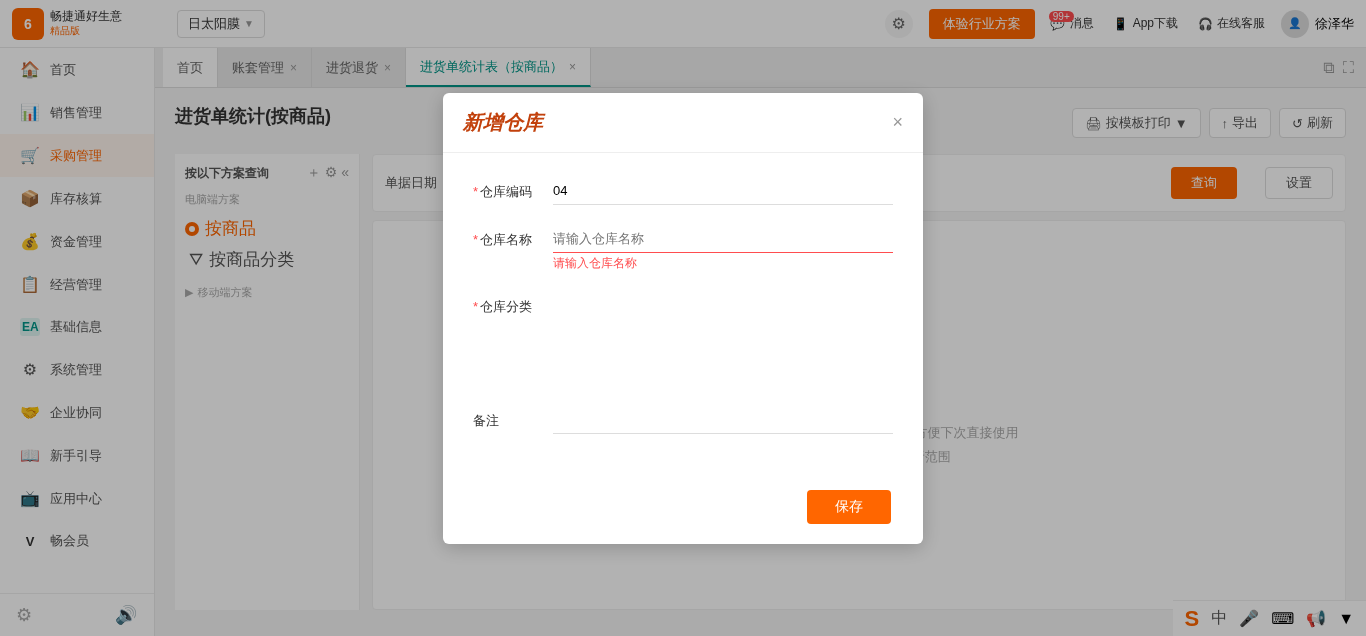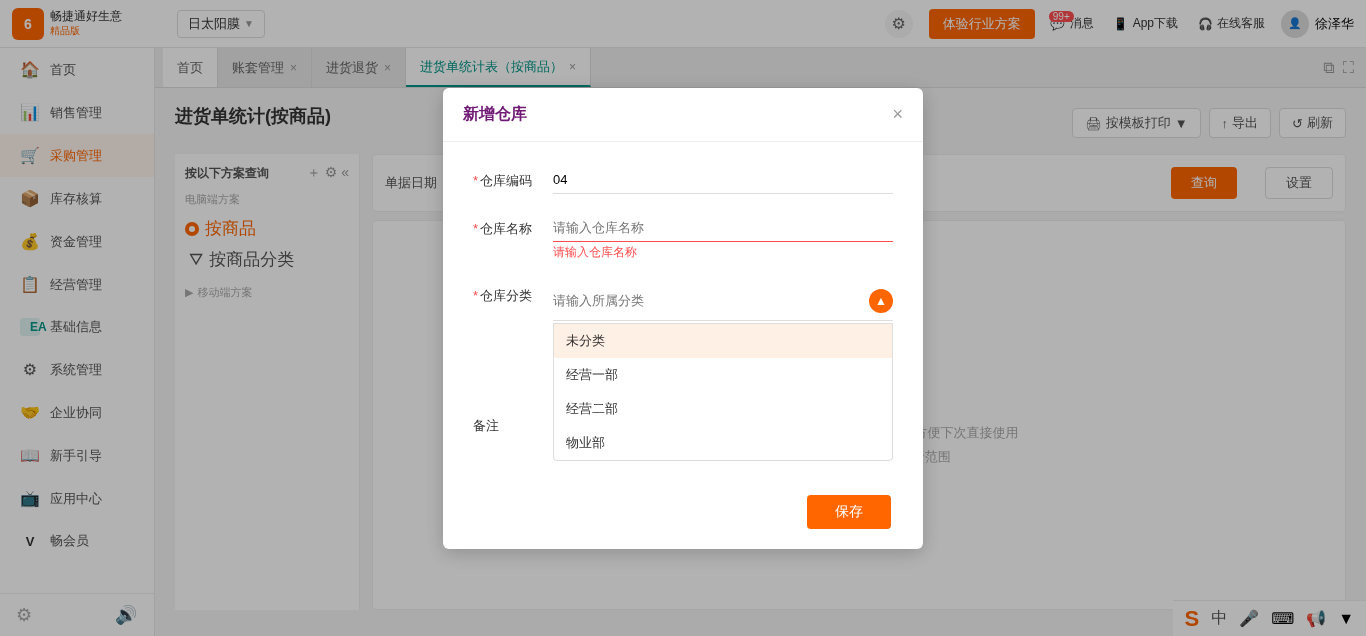--- a/index.html
+++ b/index.html
@@ -136,21 +136,21 @@
     .modal {
       background: #fff; border-radius: 6px;
       width: 480px;
       box-shadow: 0 4px 20px rgba(0,0,0,0.2);
       overflow: visible;
     }
     .modal-header {
       display: flex; align-items: center; justify-content: space-between;
       padding: 16px 20px; border-bottom: 1px solid #eee;
     }
-    .modal-title { font-size: 16px; font-weight: bold; color: #701a75; }
+    .modal-title { font-size: 20px; font-weight: bold; color: #c2410c; font-style: italic; }
     .modal-close { cursor: pointer; color: #999; font-size: 18px; }
     .modal-body { padding: 24px 30px; }
     .form-row { display: flex; align-items: flex-start; margin-bottom: 20px; }
     .form-label {
       width: 80px; font-size: 13px; color: #333;
       padding-top: 6px; flex-shrink: 0;
       display: flex; align-items: center;
     }
     .required { color: #ff4d4f; margin-right: 2px; }
     .form-control { flex: 1; }
@@ -266,21 +266,21 @@
     </div>
     <div class="sidebar-item">
       <span class="sidebar-icon">💰</span>
       <span>资金管理</span>
     </div>
     <div class="sidebar-item">
       <span class="sidebar-icon">📋</span>
       <span>经营管理</span>
     </div>
     <div class="sidebar-item">
-      <span class="sidebar-icon" style="font-size:12px;font-weight:bold;color:#009688;background:#e0f5f2;border-radius:3px;padding:2px 10px;">EA</span>
+      <span class="sidebar-icon" style="font-size:12px;font-weight:bold;color:#009688;background:#e0f5f2;border-radius:3px;padding:2px 2px;">EA</span>
       <span>基础信息</span>
     </div>
     <div class="sidebar-item">
       <span class="sidebar-icon">⚙</span>
       <span>系统管理</span>
     </div>
     <div class="sidebar-item">
       <span class="sidebar-icon">🤝</span>
       <span>企业协同</span>
     </div>
@@ -442,33 +442,20 @@
           <input class="form-input error" type="text" placeholder="请输入仓库名称" style="">
           <div class="error-tip">请输入仓库名称</div>
         </div>
       </div>
 
       <div class="form-row" style="position:relative;">
         <div class="form-label">
           <span class="required">*</span>
           <span>仓库分类</span>
         </div>
-        <div class="form-control" style="position:relative;">
-          <div class="form-select-input">
-            <input type="text" style="border: none; outline: none; width: calc(100% - 30px); background: transparent; font-size: 13px; padding: 6px 0px;" placeholder="请输入所属分类">
-            <div class="select-arrow">▲</div>
-          </div>
-
-          <div class="dropdown-list">
-            <div class="dropdown-item selected">未分类</div>
-            <div class="dropdown-item">经营一部</div>
-            <div class="dropdown-item">经营二部</div>
-            <div class="dropdown-item">物业部</div>
-          </div>
-        </div>
       </div>
 
       <div class="form-row" style="margin-top: 90px;">
         <div class="form-label">
           <span>备注</span>
         </div>
         <div class="form-control">
           <input class="form-input" type="text" style="">
         </div>
       </div>

